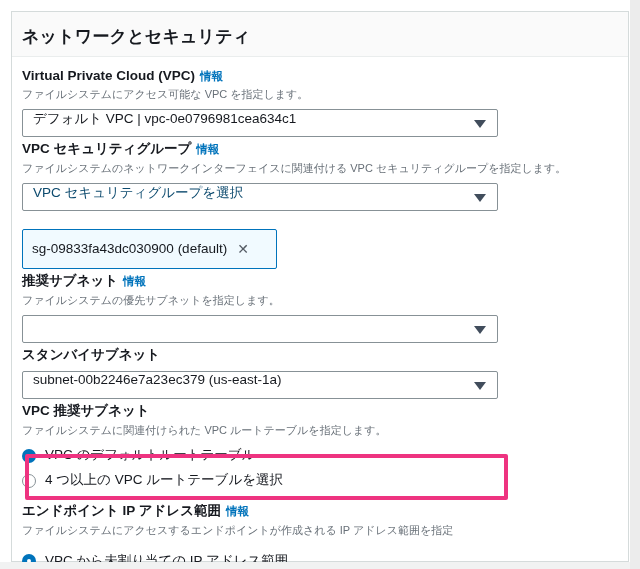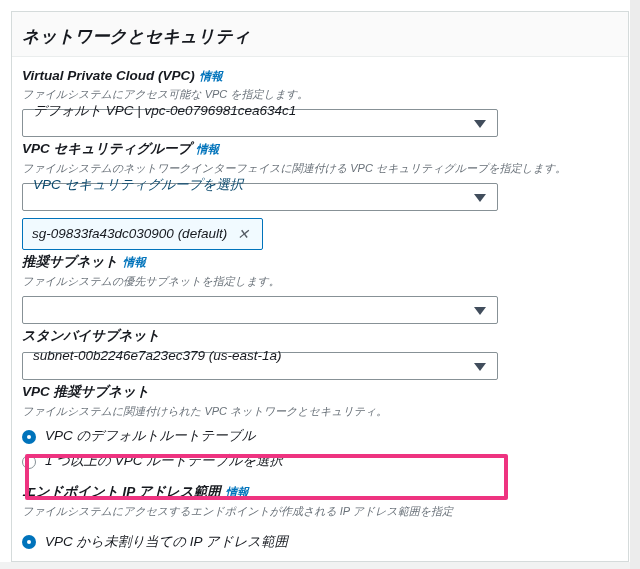--- a/index.html
+++ b/index.html
@@ -1,15 +1,15 @@
 <!DOCTYPE html>
 <html><head>
 <meta charset="utf-8">
 <style>
-  * { box-sizing: border-box; margin: 0; padding: 0; font-style: italic; }
+  * { box-sizing: border-box; margin: 0; padding: 0; }
   html, body {
     width: 640px; height: 569px;
     background: #ffffff;
     font-family: "Liberation Sans", sans-serif;
     position: relative;
     overflow: hidden;
     color: #16191f;
   }
   .scroll-strip {
     position: absolute; top: 0; right: 0;
@@ -60,47 +60,47 @@
     margin-top: 3px;
   }
   .select {
     margin-top: 7px;
     width: 476px;
     height: 28px;
     border: 1px solid #879196;
     border-radius: 2px;
     background: #fff;
     display: flex;
-    align-items: flex-end;
-    padding: 0 28px 16px 10px;
+    align-items: flex-start;
+    padding: 0 28px 0 10px;
     position: relative;
     font-size: 13.5px;
     color: #16191f;
     cursor: pointer;
   }
   .select.placeholder { color: #0c4a6e; }
   .caret {
     position: absolute; right: 11px; top: 10px;
     width: 0; height: 0;
     border-left: 6px solid transparent;
     border-right: 6px solid transparent;
     border-top: 8px solid #414d5c;
   }
   .token {
-    margin-top: 7px;
+    margin-top: 18px;
     display: inline-flex;
     align-items: center;
     gap: 10px;
     border: 1px solid #0073bb;
     background: #f1faff;
     border-radius: 2px;
-    padding: 3px 13px 4px 9px;
+    padding: 3px 27px 4px 9px;
     font-size: 13.5px;
     color: #16191f;
-    height: 32px;
+    height: 40px;
   }
   .token-x {
     font-size: 14px;
     color: #545b64;
     cursor: pointer;
     line-height: 1;
   }
   .radio-row {
     display: flex;
     align-items: center;
@@ -186,28 +186,28 @@
     <div>
       <div class="field-label">スタンバイサブネット</div>
       <div class="select">
         <span>subnet-00b2246e7a23ec379 (us-east-1a)</span>
         <span class="caret"></span>
       </div>
     </div>
 
     <div>
       <div class="field-label">VPC 推奨サブネット</div>
-      <div class="field-desc">ファイルシステムに関連付けられた VPC ネットワークとセキュリティ。</div>
+      <div class="field-desc">ファイルシステムに関連付けられた VPC ルートテーブルを指定します。</div>
       <div class="radio-row">
         <span class="radio sel"></span>
         <span class="radio-label">VPC のデフォルトルートテーブル</span>
       </div>
       <div class="radio-row">
         <span class="radio"></span>
-        <span class="radio-label">1 つ以上の VPC ルートテーブルを選択</span>
+        <span class="radio-label">4 つ以上の VPC ルートテーブルを選択</span>
       </div>
     </div>
 
     <div class="gap-lg">
       <div class="field-label"><span>エンドポイント IP アドレス範囲</span><span class="info-link">情報</span></div>
       <div class="field-desc">ファイルシステムにアクセスするエンドポイントが作成される IP アドレス範囲を指定</div>
 
       <div class="radio-row" style="margin-top:13px;">
         <span class="radio sel"></span>
         <span>

